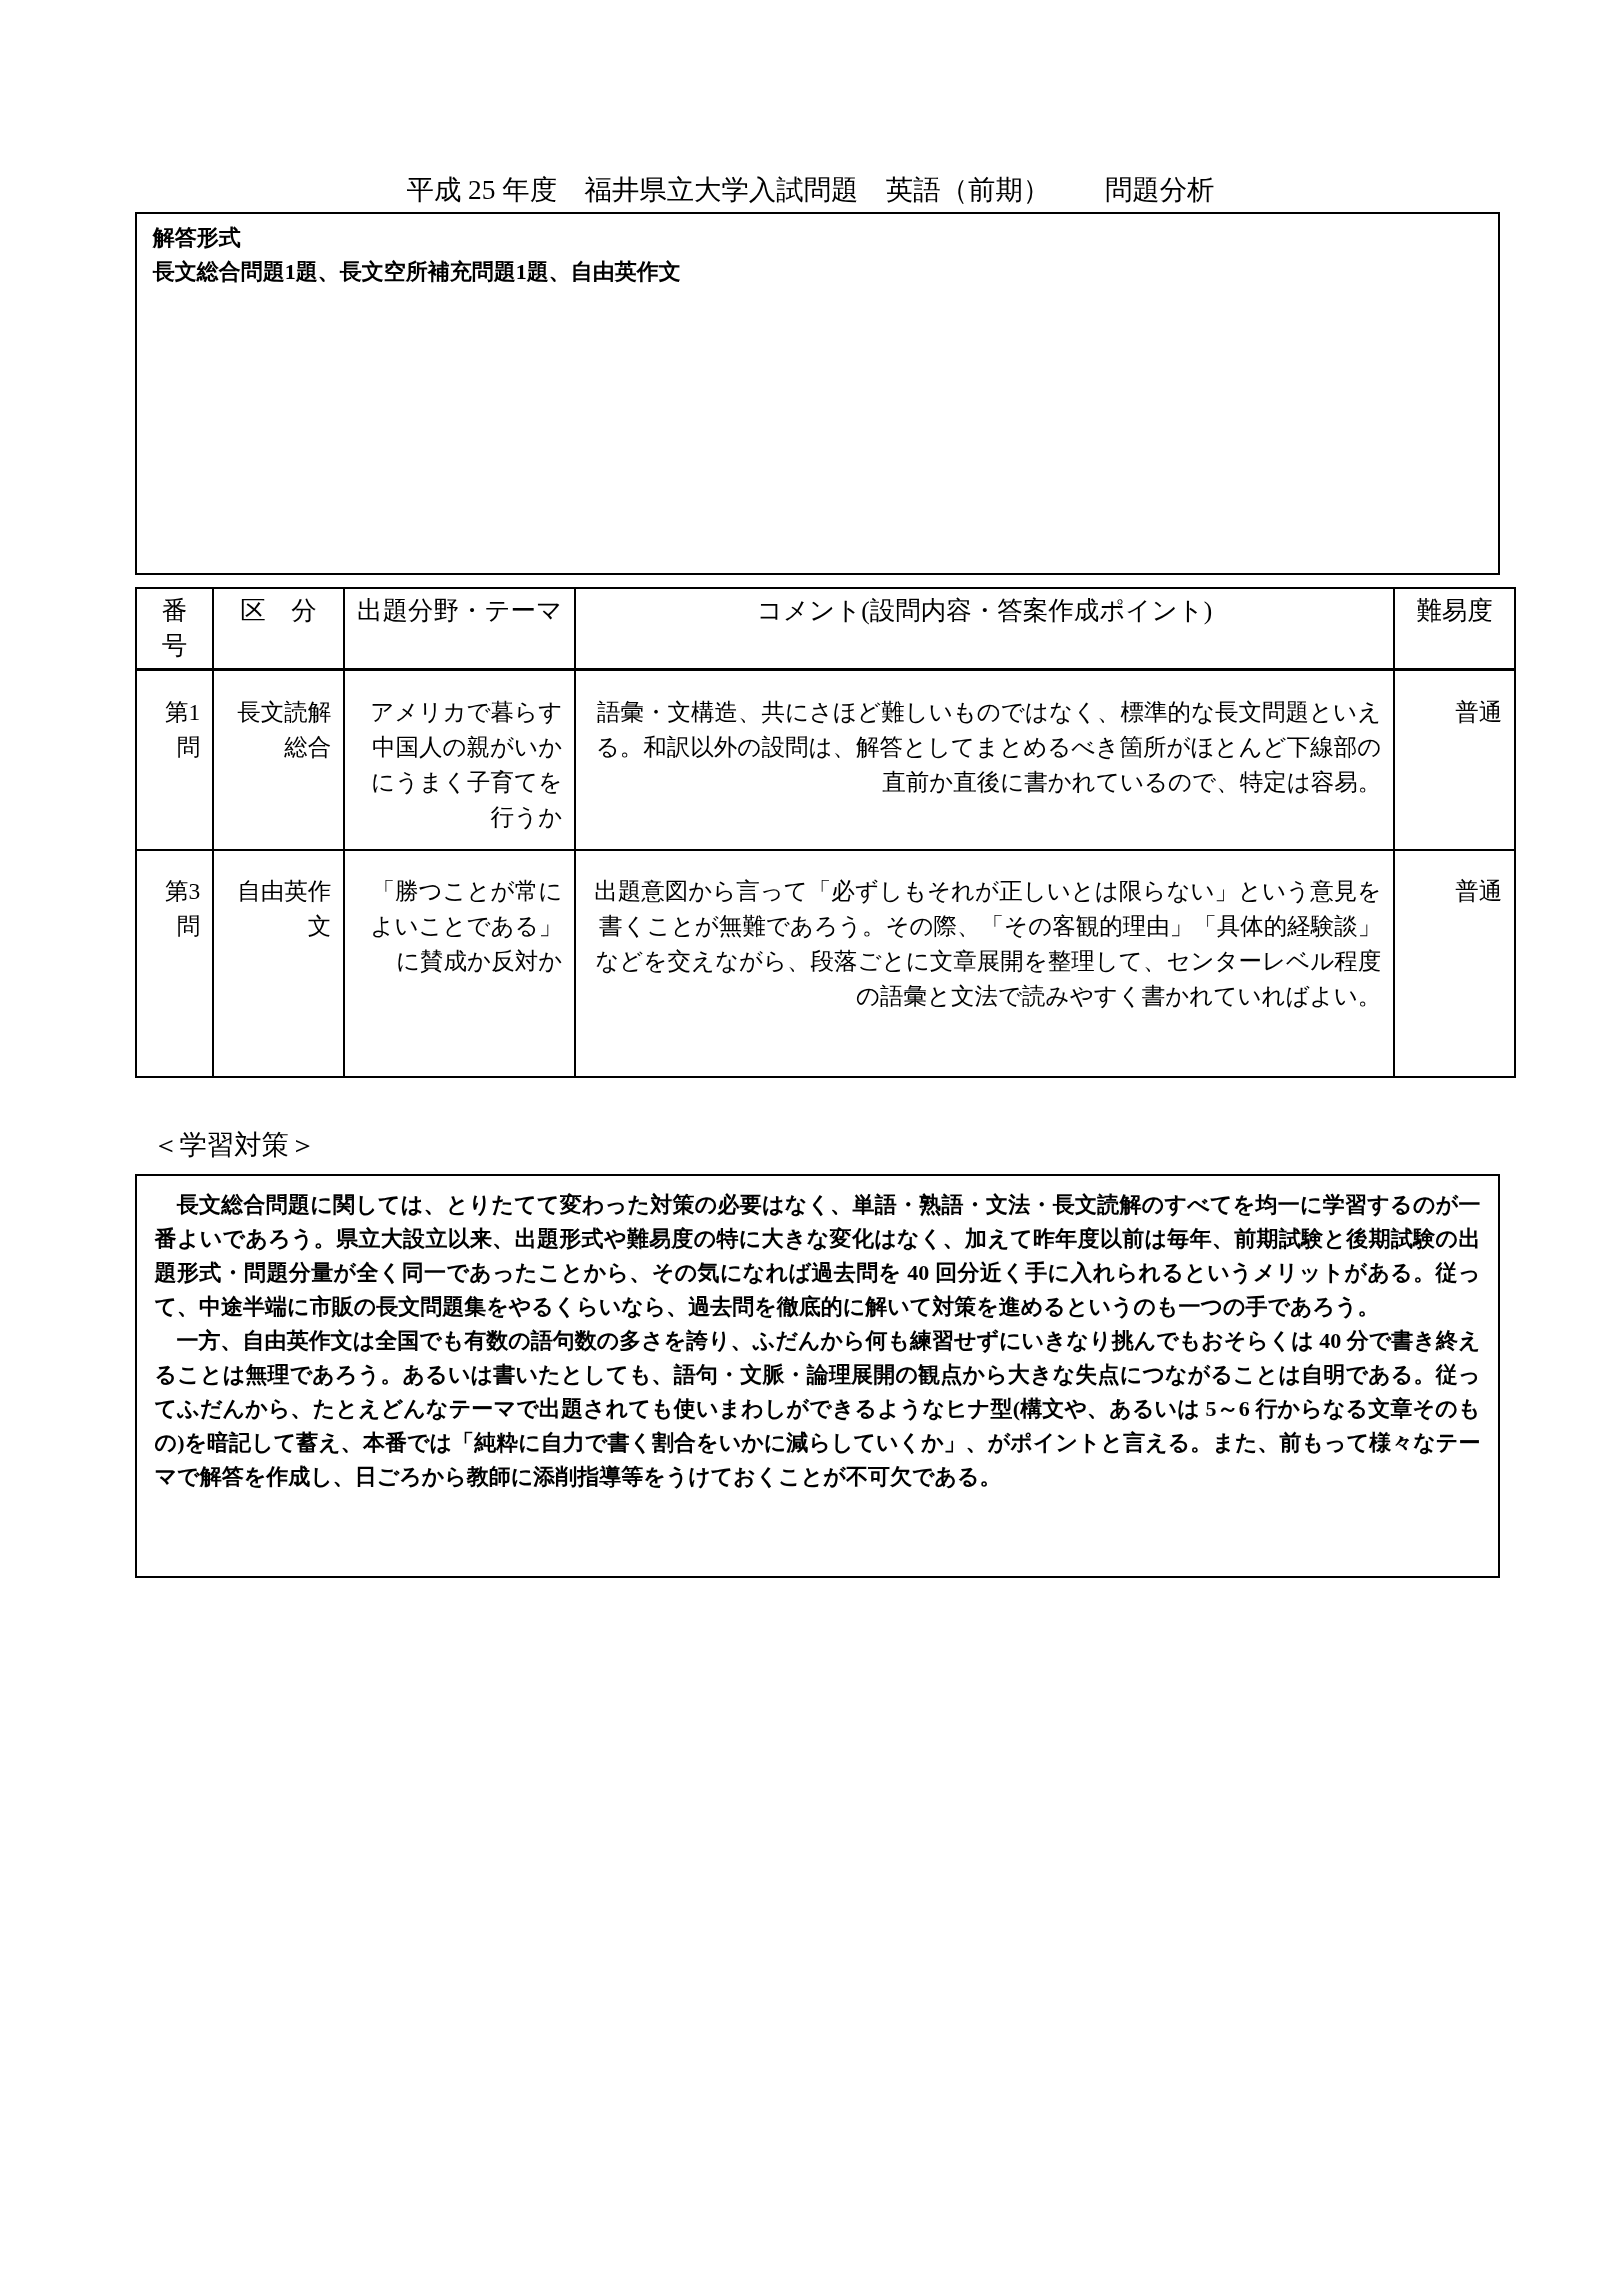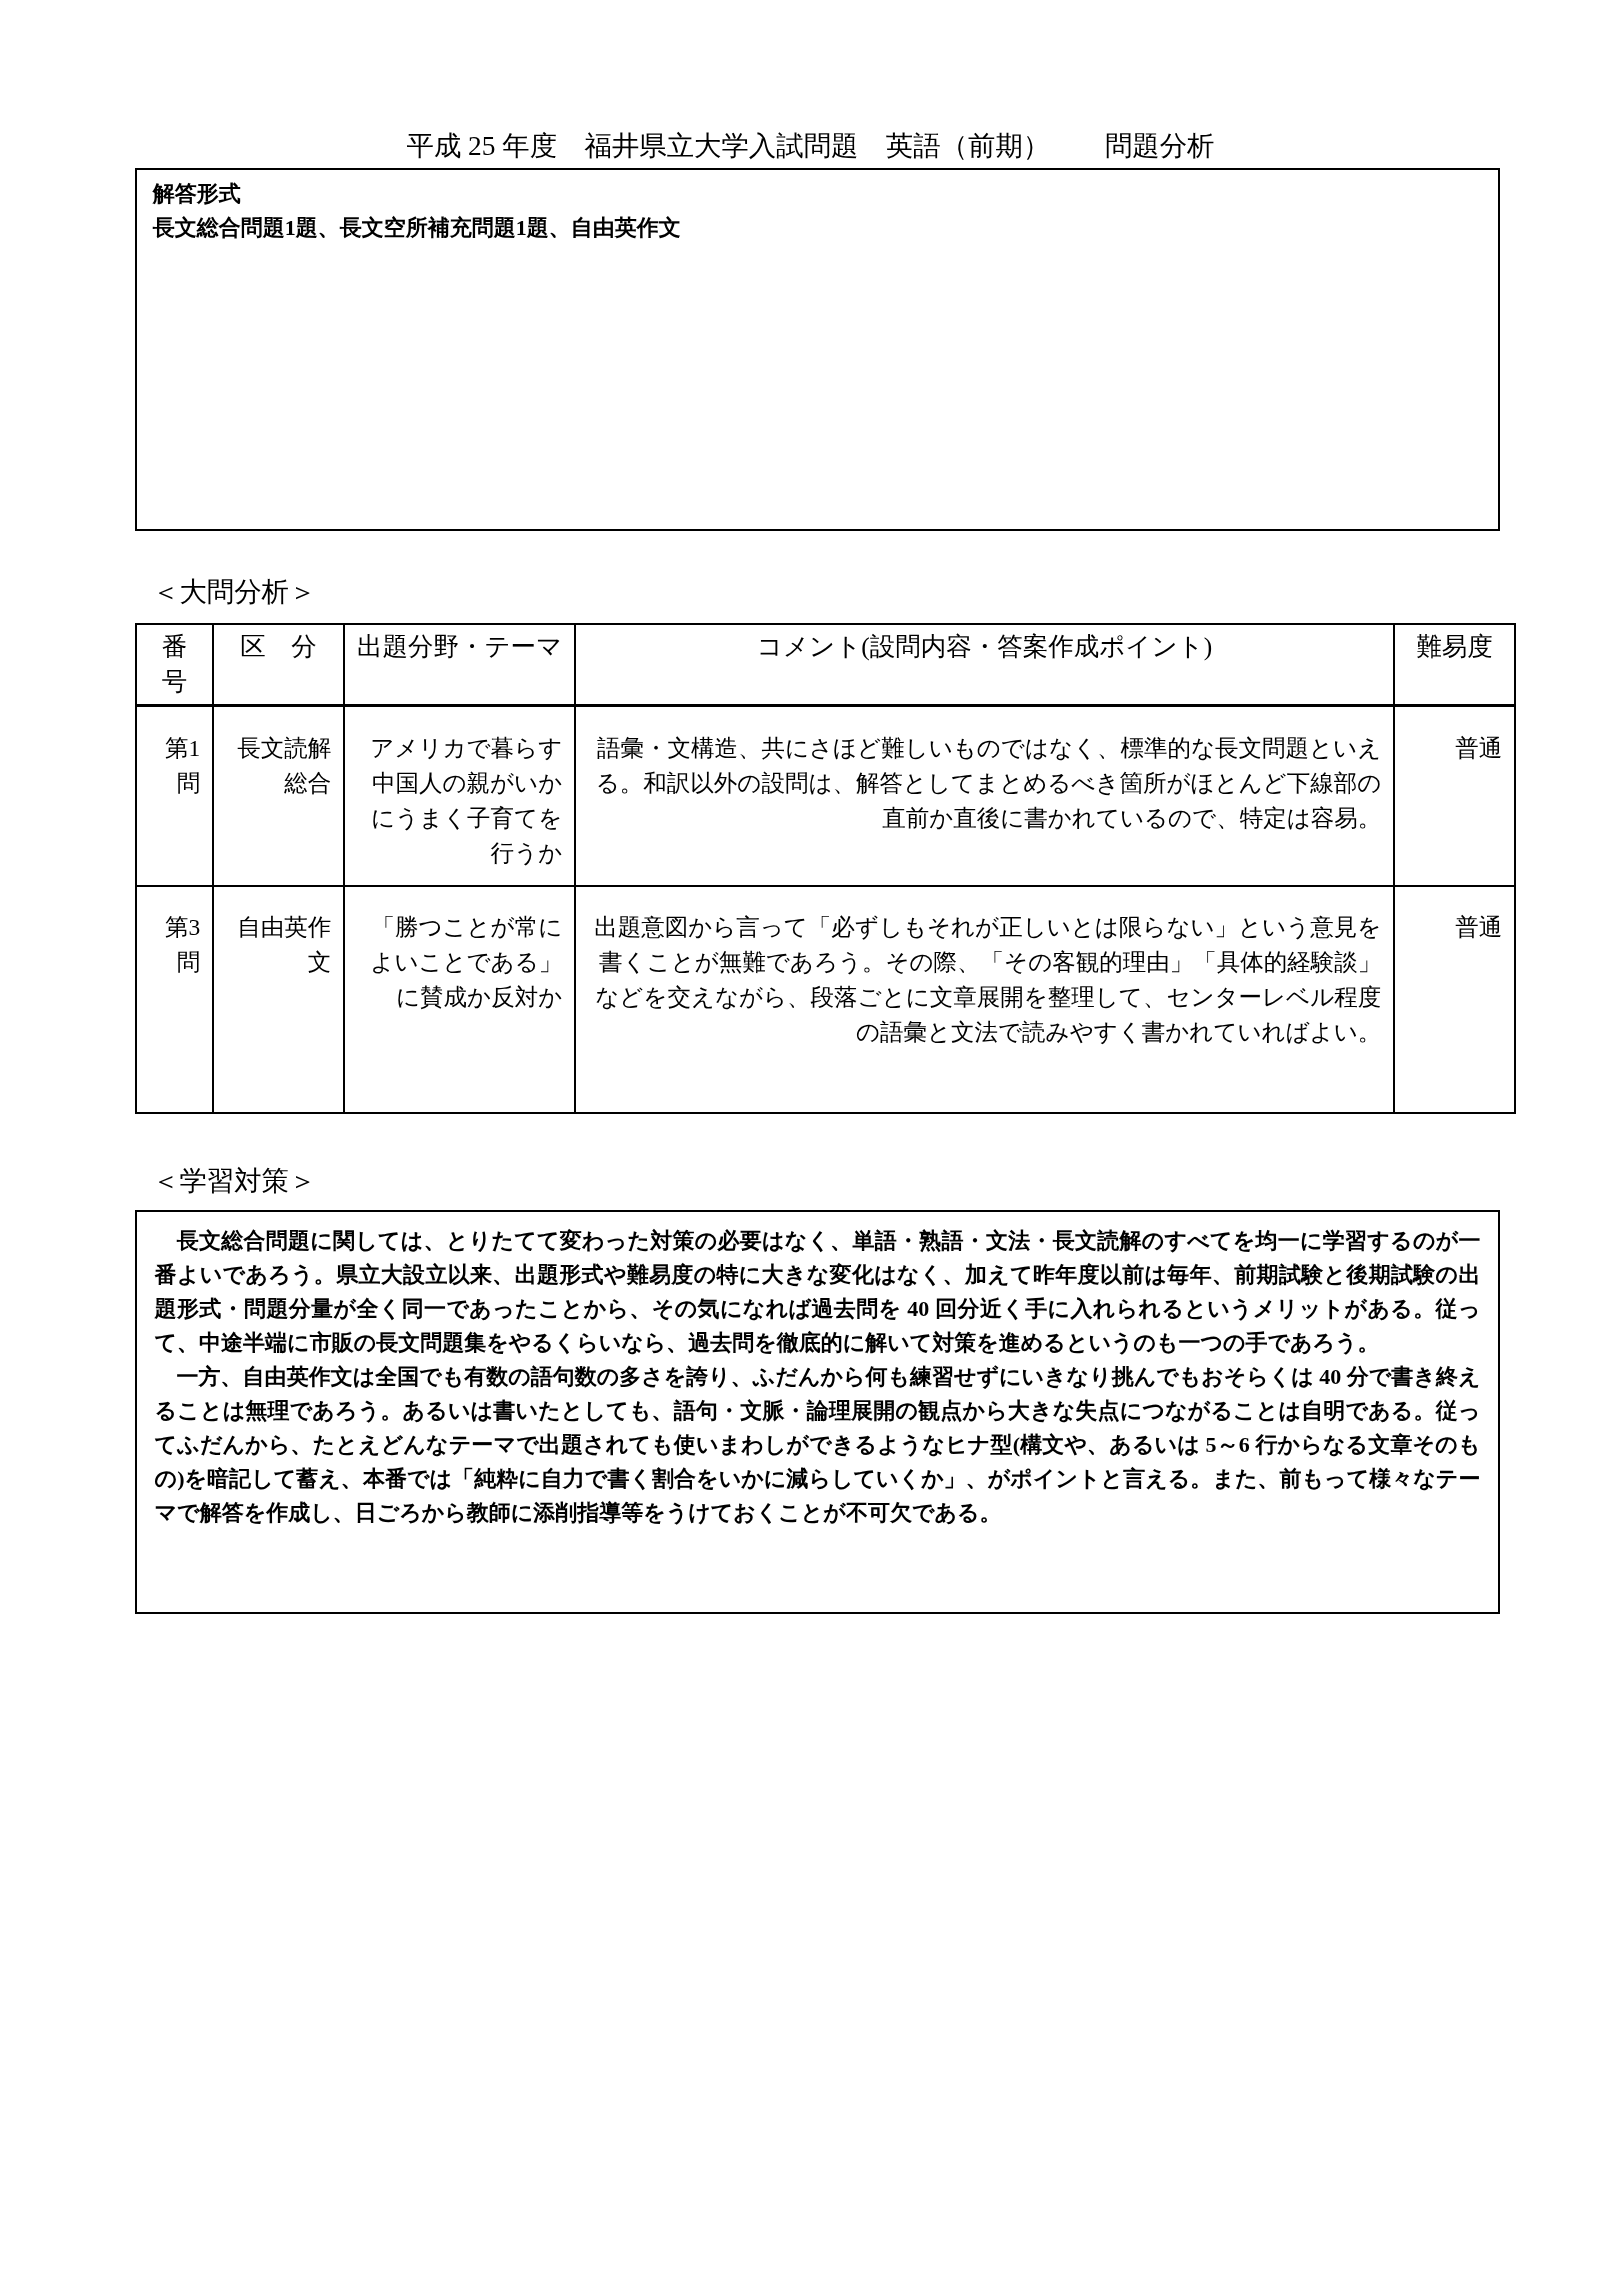--- a/index.html
+++ b/index.html
@@ -11,20 +11,21 @@
     width: 1621px;
     height: 2293px;
     color: #000000;
     font-family: "Liberation Serif", "DejaVu Serif", serif;
   }
   .page {
     position: relative;
     width: 1621px;
     height: 1848px;
     overflow: hidden;
+    margin-top: 44px;
   }
   .doc-title {
     margin: 129px 0 0 0;
     font-size: 27.4px;
     font-weight: normal;
     text-align: center;
     line-height: 35px;
   }
   .section-heading {
     margin: 0 0 0 152px;
@@ -99,21 +100,20 @@
 
   <h1 class="doc-title">平成 25 年度　福井県立大学入試問題　英語（前期）　　問題分析</h1>
 
 
   <div class="box box-overall">
     <p class="line">解答形式</p>
     <p class="line">長文総合問題1題、長文空所補充問題1題、自由英作文</p>
     <div class="blank-line"></div>
   </div>
 
-  <div class="section-heading h-questions">＜大問分析＞</div>
 
   <table class="q-table">
     <colgroup>
       <col style="width:77px">
       <col style="width:131px">
       <col style="width:231px">
       <col style="width:819px">
       <col style="width:121px">
     </colgroup>
     <thead>

